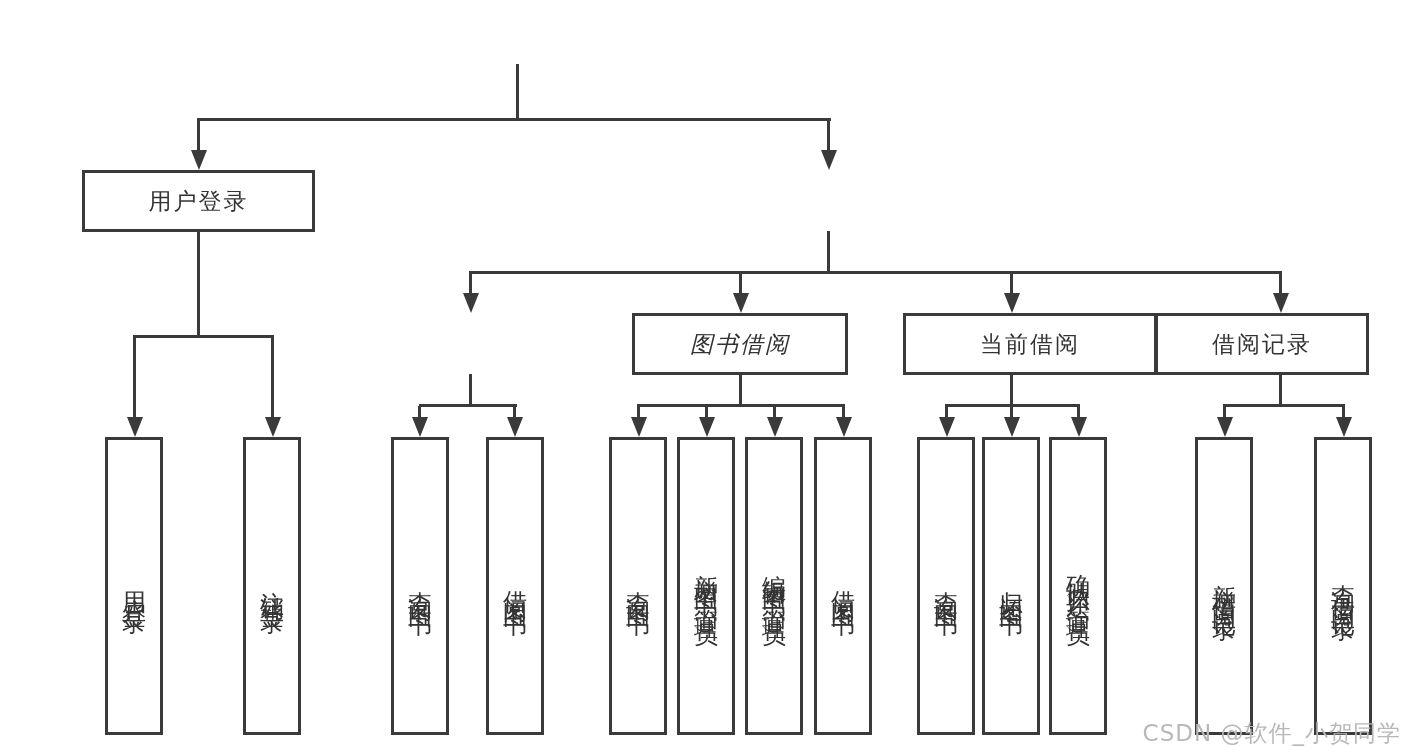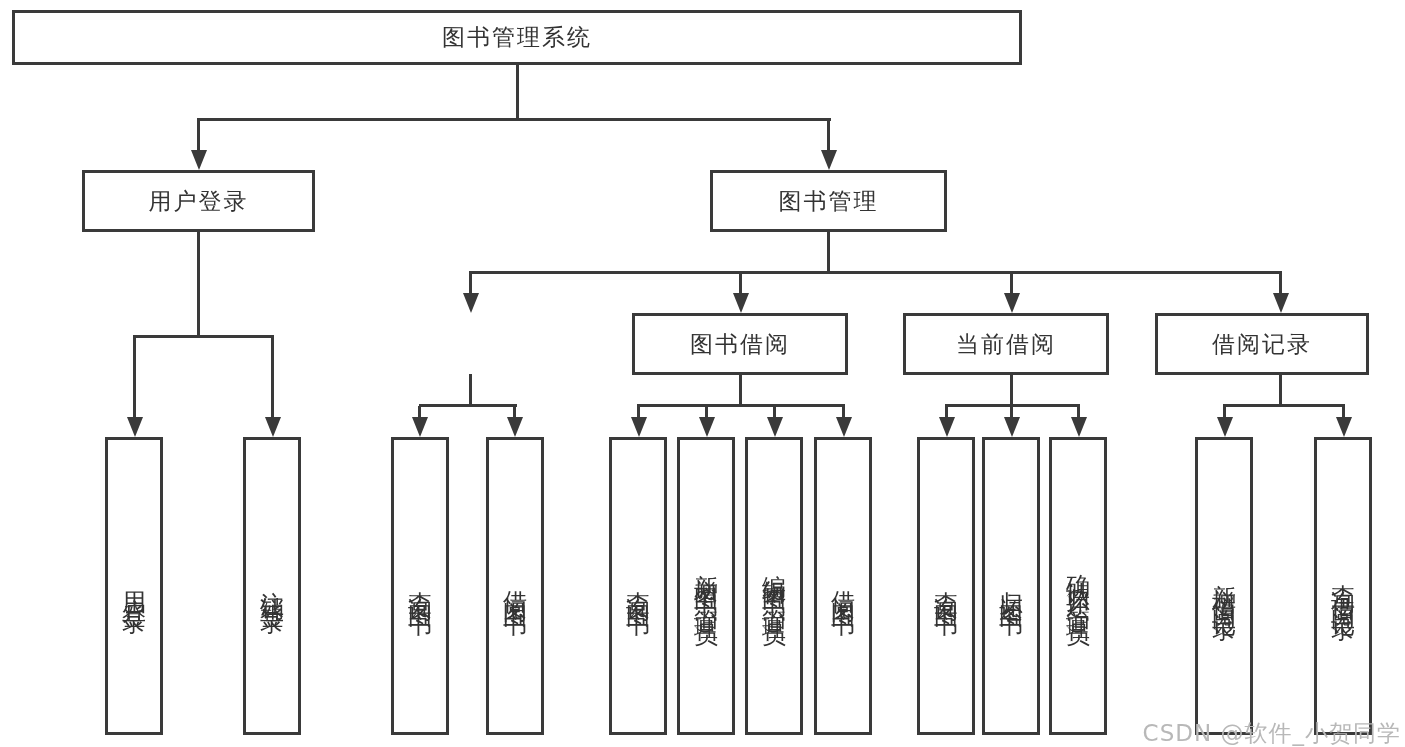--- a/index.html
+++ b/index.html
@@ -71,44 +71,42 @@
     color: var(--wm);
     z-index: 10;
     white-space: nowrap;
   }
 </style>
 </head>
 <body>
 
 <div class="canvas">
 
-  <div class="node hbox" style="left:12px; top:10px; width:1010px; height:55px;">图书管理系统</div>
 
   <div class="line" style="left:516px; top:64px; width:3px; height:56px;"></div>
   <div class="line" style="left:197px; top:118px; width:634px; height:3px;"></div>
   <div class="arrow" style="left:197px; top:120px; height:30px;"></div>
   <div class="arrow" style="left:827px; top:120px; height:30px;"></div>
 
   <div class="node hbox" style="left:82px; top:170px; width:233px; height:62px;">用户登录</div>
-  <div class="node hbox" style="left:710px; top:170px; width:237px; height:62px;">图书管理</div>
 
   <div class="line" style="left:197px; top:231px; width:3px; height:106px;"></div>
   <div class="line" style="left:133px; top:335px; width:141px; height:3px;"></div>
   <div class="arrow" style="left:133px; top:337px; height:80px;"></div>
   <div class="arrow" style="left:271px; top:337px; height:80px;"></div>
 
   <div class="line" style="left:827px; top:231px; width:3px; height:42px;"></div>
   <div class="line" style="left:469px; top:271px; width:813px; height:3px;"></div>
   <div class="arrow" style="left:469px; top:273px; height:20px;"></div>
   <div class="arrow" style="left:739px; top:273px; height:20px;"></div>
   <div class="arrow" style="left:1010px; top:273px; height:20px;"></div>
   <div class="arrow" style="left:1279px; top:273px; height:20px;"></div>
 
-  <div class="node hbox" style="left:632px; top:313px; width:216px; height:62px;">图书借阅</div>
-  <div class="node hbox" style="left:903px; top:313px; width:206px; height:62px;">当前借阅</div>
+  <div class="node hbox" style="left:632px; top:313px; width:216px; height:62px;font-style:italic;">图书借阅</div>
+  <div class="node hbox" style="left:903px; top:313px; width:254px; height:62px;">当前借阅</div>
   <div class="node hbox" style="left:1155px; top:313px; width:214px; height:62px;">借阅记录</div>
 
   <div class="line" style="left:469px; top:374px; width:3px; height:32px;"></div>
   <div class="line" style="left:419px; top:404px; width:98px; height:3px;"></div>
   <div class="arrow" style="left:418px; top:406px; height:11px;"></div>
   <div class="arrow" style="left:513px; top:406px; height:11px;"></div>
 
   <div class="line" style="left:739px; top:374px; width:3px; height:32px;"></div>
   <div class="line" style="left:637px; top:404px; width:208px; height:3px;"></div>
   <div class="arrow" style="left:637px; top:406px; height:11px;"></div>

